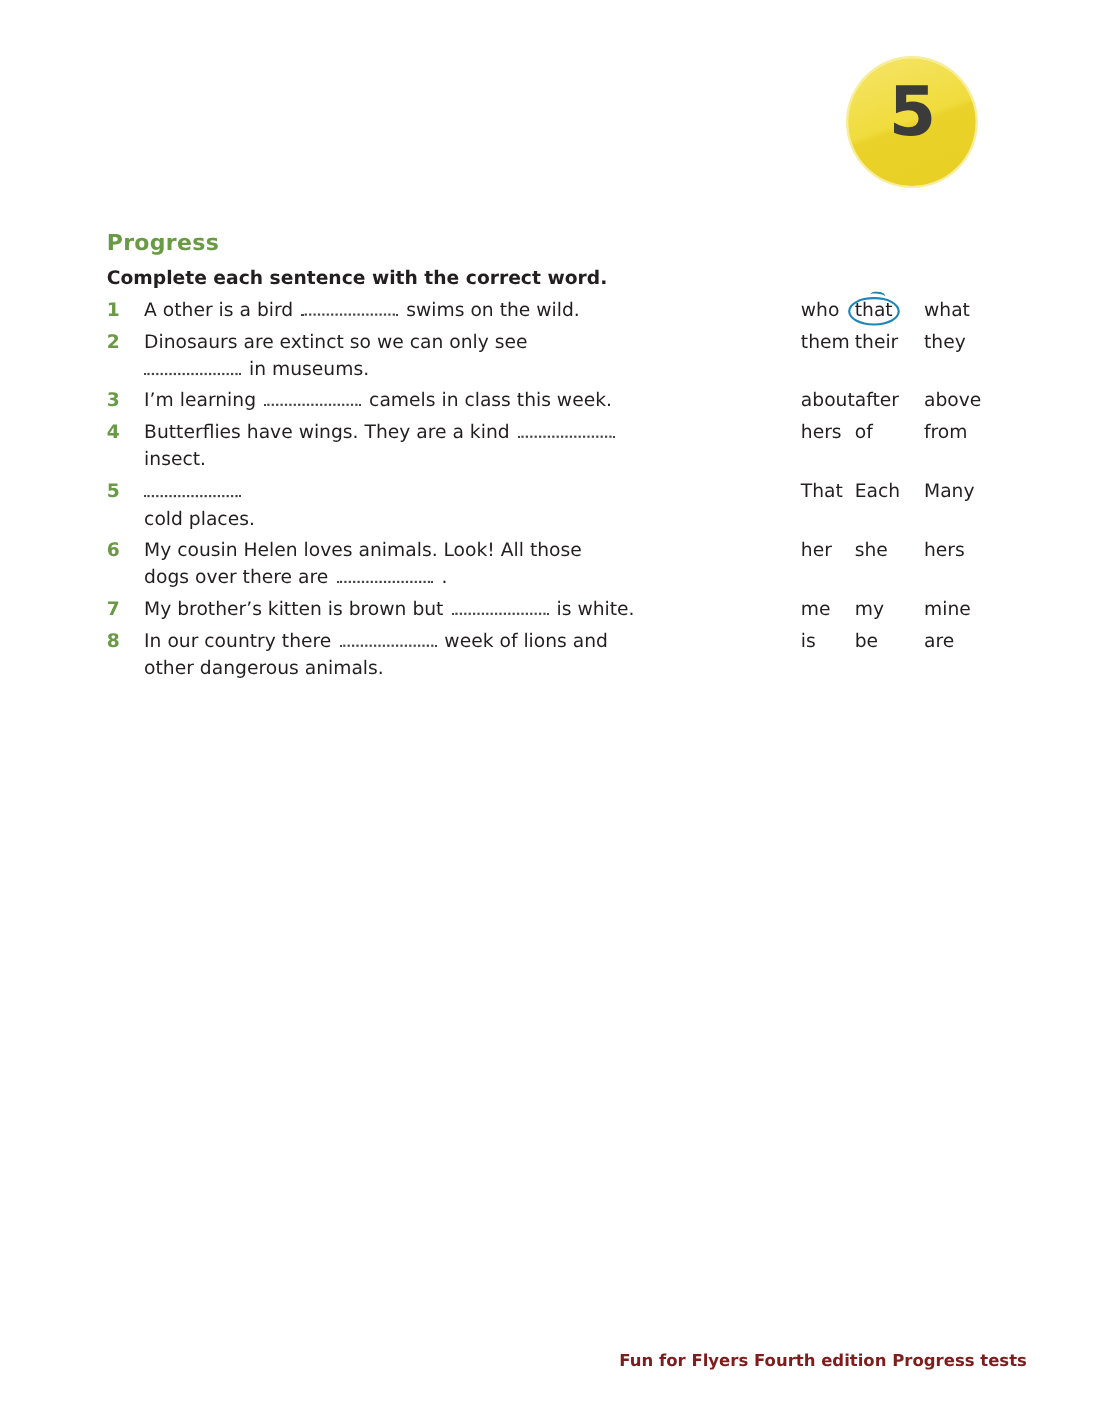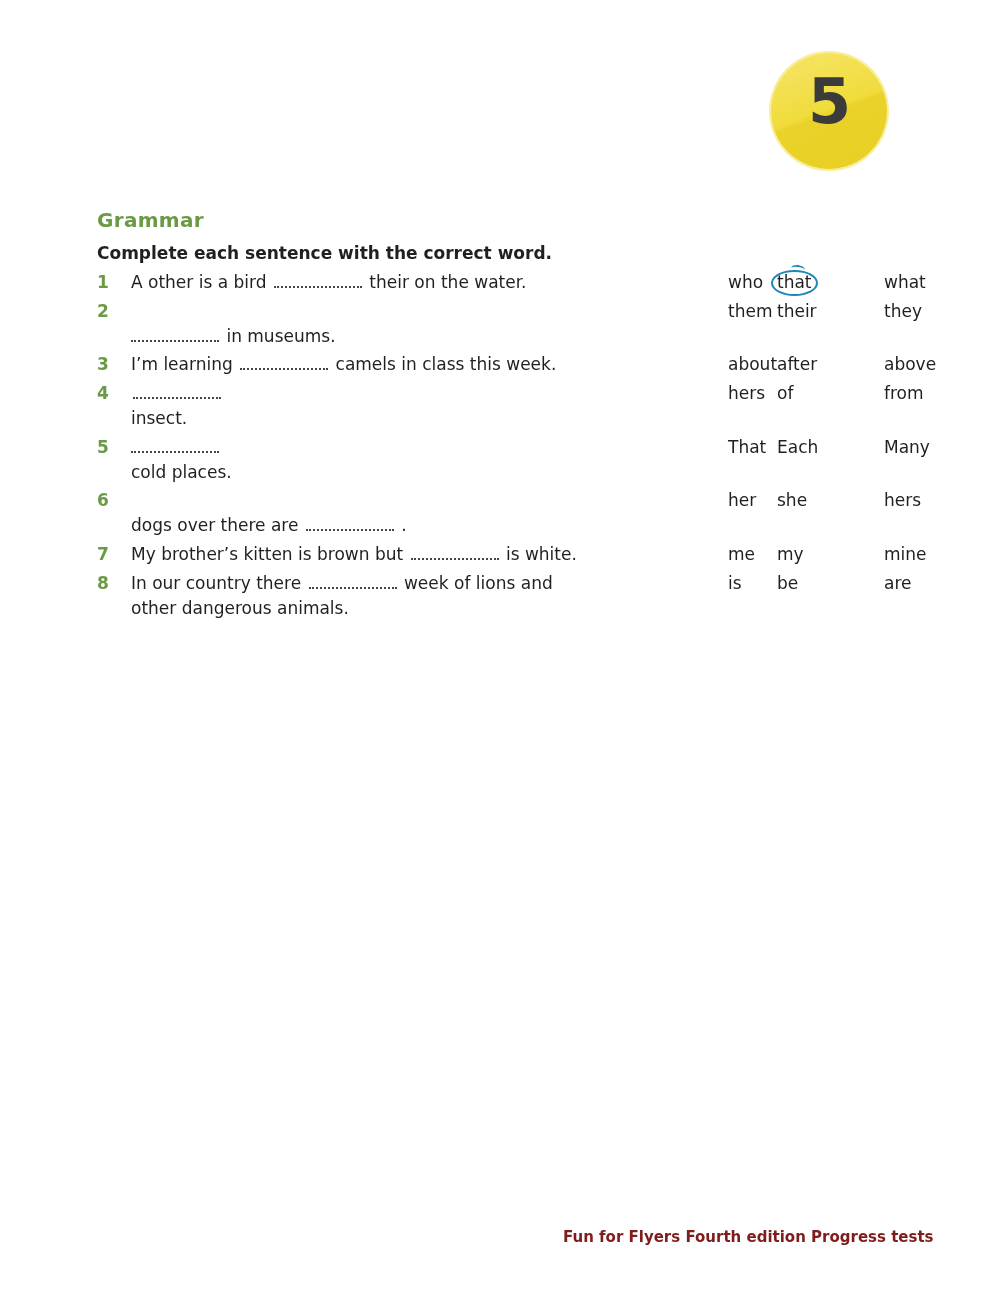--- a/index.html
+++ b/index.html
@@ -15,55 +15,55 @@
   .section-title { position: absolute; left: 97px; top: 208px; font-size: 20px; font-weight: bold;
                    color: #6a9a46; letter-spacing: 0.3px; }
   .instructions { position: absolute; left: 97px; top: 243px; font-size: 17px; font-weight: bold;
                   color: #231f20; }
   .q { position: absolute; left: 0; width: 1000px; font-size: 17px; line-height: 25px; }
   .q-num { position: absolute; left: 97px; color: #6a9a46; font-weight: bold; }
   .q-text { position: absolute; left: 131px; width: 470px; }
   .blank { display: inline-block; width: 88px; border-bottom: 2px dotted #444; height: 12px;
            vertical-align: baseline; margin: 0 2px; }
   .opt { position: absolute; }
-  .o1 { left: 728px; } .o2 { left: 777px; } .o3 { left: 840px; margin-left: 44px; }
+  .o1 { left: 728px; } .o2 { left: 777px; } .o3 { left: 840px; }
   .circled { display: inline-block; position: relative; }
   .circled::before { content: ""; position: absolute; left: -6px; top: 0px; right: -6px; bottom: -1px;
                      border: 2px solid #1f87b8; border-radius: 50%; }
   .circled::after { content: ""; position: absolute; left: 14px; top: -5px; width: 14px; height: 6px;
                     border-top: 2px solid #1f87b8; border-radius: 50% 50% 0 0; transform: rotate(8deg); }
   .footer { position: absolute; left: 563px; top: 1228px; font-size: 15px; font-weight: bold;
             color: #7f1d1d; }
 </style>
 </head>
 <body>
 
 <div class="badge">
   <div class="badge-num">5</div>
 </div>
 
-<div class="section-title">Grammar</div>
+<div class="section-title">Progress</div>
 <div class="instructions">Complete each sentence with the correct word.</div>
 
 <div class="q" style="top:270px;">
   <span class="q-num">1</span>
   <div class="q-text">
     <span>A other is a bird</span>
     <span class="blank"></span>
-    <span>their on the water.</span>
+    <span>swims on the wild.</span>
   </div>
   <span class="opt o1">who</span>
   <span class="opt o2"><span class="circled">that</span></span>
   <span class="opt o3">what</span>
 </div>
 
 <div class="q" style="top:299px;">
   <span class="q-num">2</span>
   <div class="q-text">
-    <br>
+    <span>Dinosaurs are extinct so we can only see</span><br>
     <span class="blank" style="margin-left:0"></span>
     <span>in museums.</span>
   </div>
   <span class="opt o1">them</span>
   <span class="opt o2">their</span>
   <span class="opt o3">they</span>
 </div>
 
 <div class="q" style="top:352px;">
   <span class="q-num">3</span>
@@ -73,20 +73,21 @@
     <span>camels in class this week.</span>
   </div>
   <span class="opt o1">about</span>
   <span class="opt o2">after</span>
   <span class="opt o3">above</span>
 </div>
 
 <div class="q" style="top:381px;">
   <span class="q-num">4</span>
   <div class="q-text">
+    <span>Butterflies have wings. They are a kind</span>
     <span class="blank"></span><br>
     <span>insect.</span>
   </div>
   <span class="opt o1">hers</span>
   <span class="opt o2">of</span>
   <span class="opt o3">from</span>
 </div>
 
 <div class="q" style="top:435px;">
   <span class="q-num">5</span>
@@ -96,21 +97,21 @@
     <span>cold places.</span>
   </div>
   <span class="opt o1">That</span>
   <span class="opt o2">Each</span>
   <span class="opt o3">Many</span>
 </div>
 
 <div class="q" style="top:488px;">
   <span class="q-num">6</span>
   <div class="q-text">
-    <br>
+    <span>My cousin Helen loves animals. Look! All those</span><br>
     <span>dogs over there are</span>
     <span class="blank"></span>
     <span>.</span>
   </div>
   <span class="opt o1">her</span>
   <span class="opt o2">she</span>
   <span class="opt o3">hers</span>
 </div>
 
 <div class="q" style="top:542px;">

